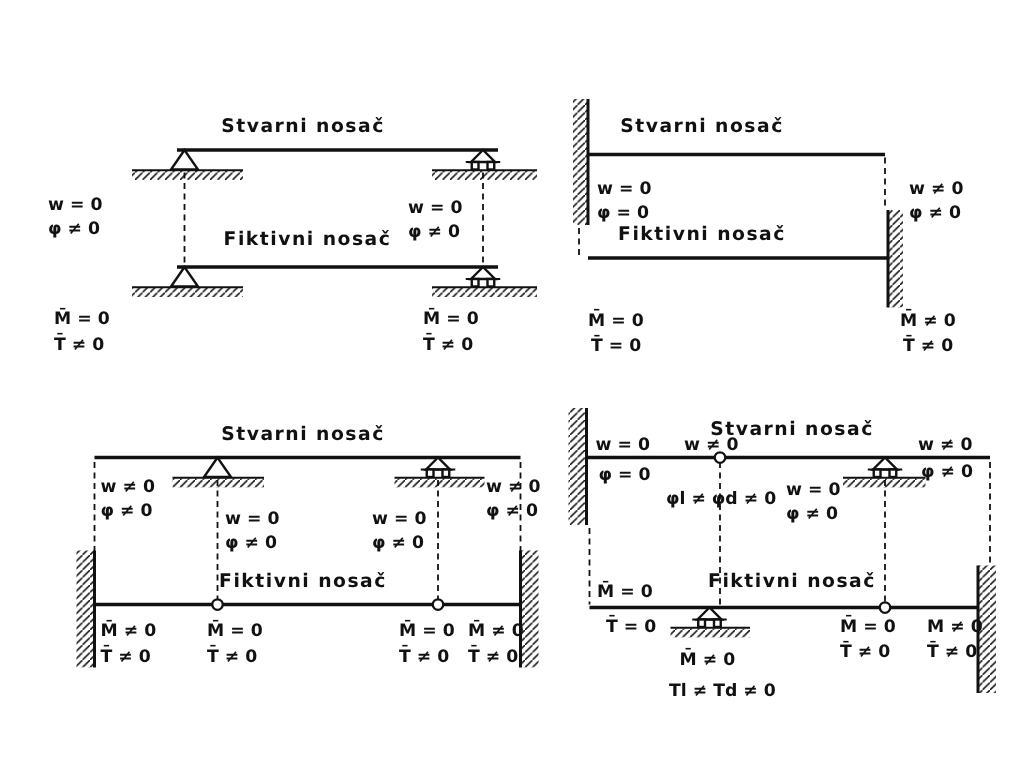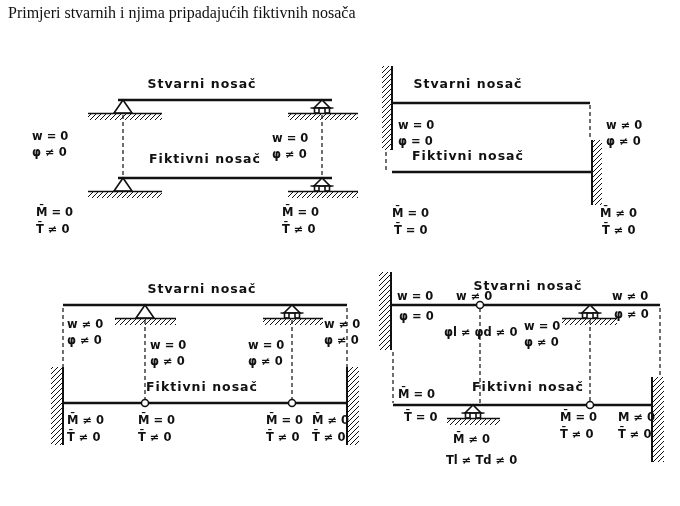--- a/index.html
+++ b/index.html
@@ -14,21 +14,20 @@
   .dash{stroke:#111;stroke-width:1.2;fill:none;stroke-dasharray:4 3;}
   .sup{fill:#fff;stroke:#111;stroke-width:1.6;}
   .hinge{fill:#fff;stroke:#111;stroke-width:1.5;}
   .lbl{font-family:"DejaVu Sans",sans-serif;font-size:11.5px;font-weight:700;fill:#111;}
   .sec{font-family:"DejaVu Sans",sans-serif;font-size:12.5px;font-weight:700;fill:#111;letter-spacing:1px;}
 </style>
 </head>
 <body>
 
 <div class="page">
-  <div class="title">Primjeri stvarnih i njima pripadajućih fiktivnih nosača</div>
 
   <svg width="680" height="506" viewBox="0 0 680 506">
     <defs>
       <pattern id="hatch" patternUnits="userSpaceOnUse" width="5" height="5">
         <line x1="0" y1="5" x2="5" y2="0" stroke="#111" stroke-width="1"></line>
       </pattern>
       <g id="pin">
           <path d="M 0 0 L -9 13 L 9 13 Z" class="sup"></path>
         </g>
       <g id="roller">

